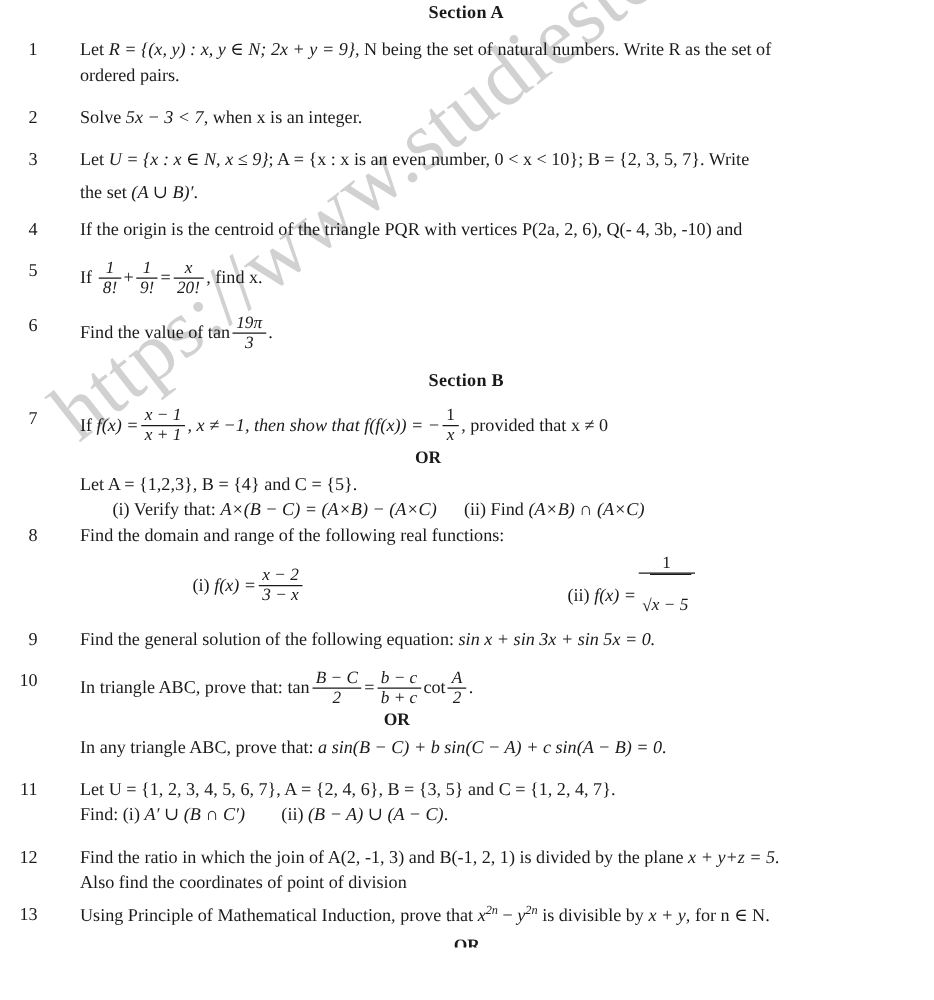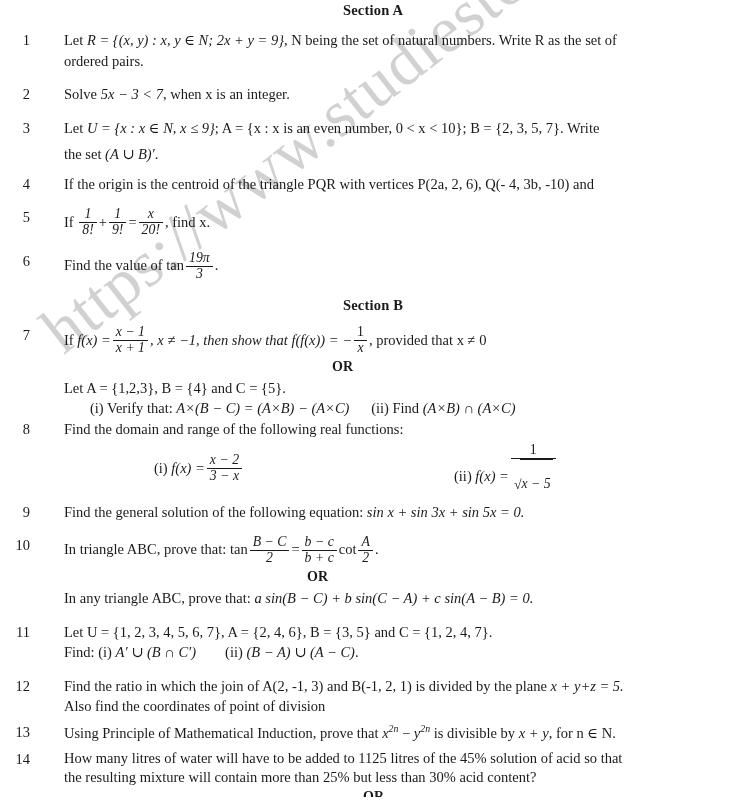--- a/index.html
+++ b/index.html
@@ -296,24 +296,17 @@
     <div class="q">
       <div class="qnum">13</div>
       <div class="qbody">
         <p>
           <span>Using Principle of Mathematical Induction, prove that  </span><i>x</i><sup class="exp">2n</sup><span> − </span><i>y</i><sup class="exp">2n</sup><span> is divisible by </span><i>x + y</i><span>, for n ∈ N.</span>
         </p>
       </div>
     </div>
     <div class="gap-s"></div>
 
-    <div class="q">
-      <div class="qnum">14</div>
-      <div class="qbody tight">
-        <p>How many litres of water will have to be added to 1125 litres of the 45% solution of acid so that</p>
-        <p>the resulting mixture will contain more than 25% but less than 30% acid content?</p>
-      </div>
-    </div>
 
     <div class="bottom-or">OR</div>
 
   </div>
 </div>
 
 </body></html>

